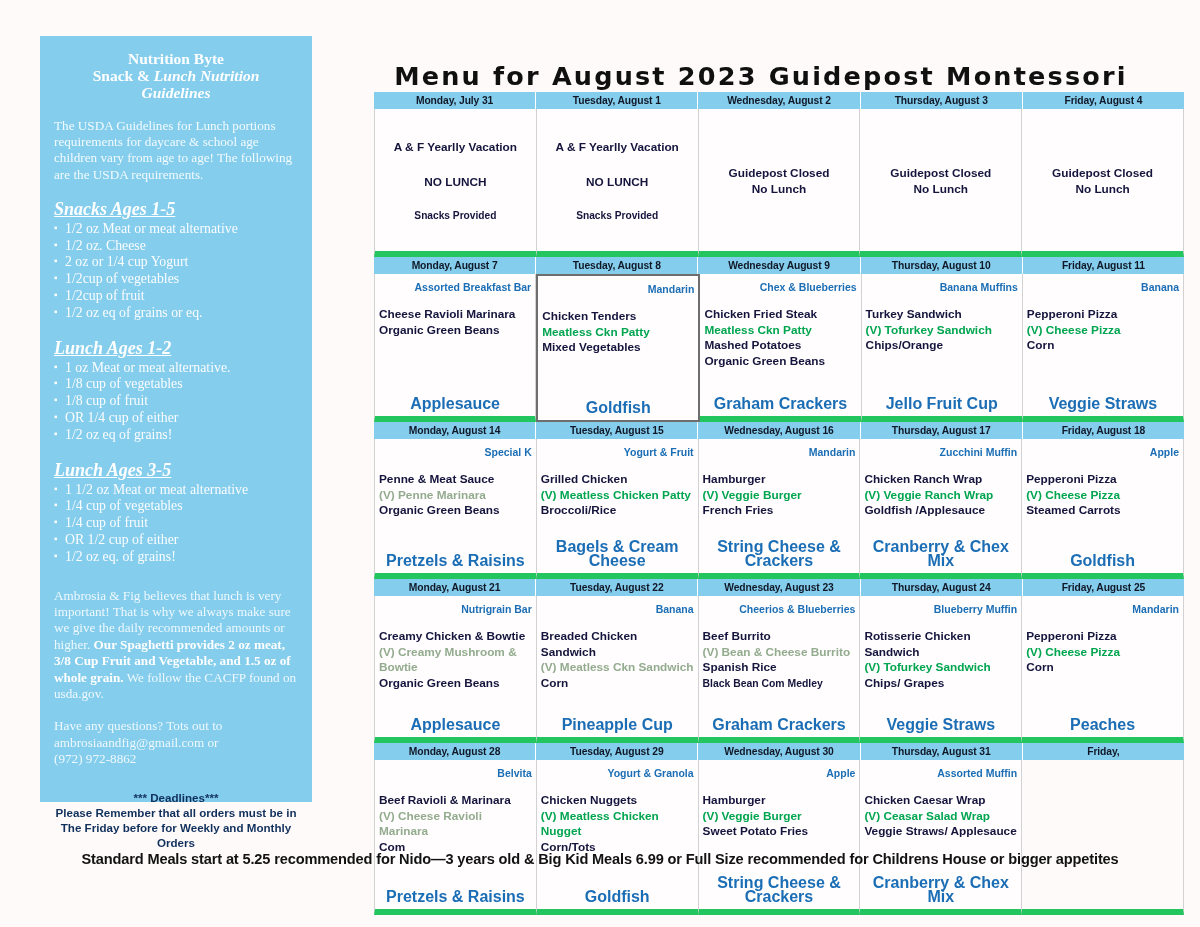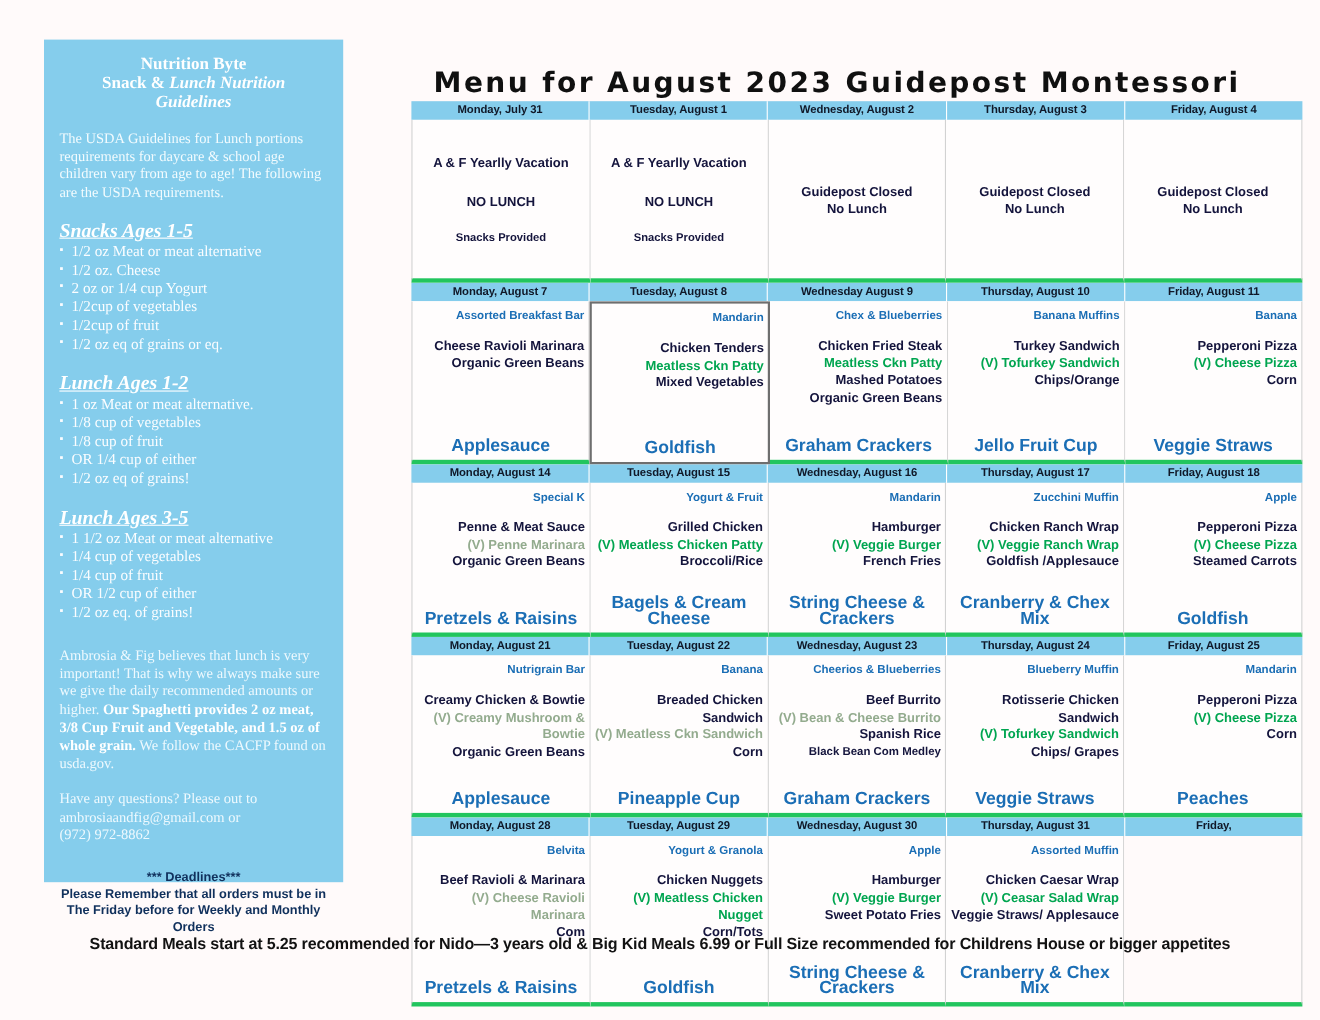--- a/index.html
+++ b/index.html
@@ -125,21 +125,21 @@
     color: #101828;
     line-height: 17px;
     letter-spacing: -0.1px;
   }
   .week-head .hcell:last-child { border-right: none; }
 
   .week-body { display: flex; background: #fffcfc; }
   .day {
     flex: 1 1 0;
     border-right: 1px solid #d2d2d2;
-    border-bottom: 4px solid #22c55e;
+    border-bottom: 6px solid #22c55e;
     padding: 6px 4px 5px 4px;
     display: flex;
     flex-direction: column;
     position: relative;
     background: #fffdfd;
   }
   .day:first-child { border-left: 1px solid #d2d2d2; }
   .day.blank { background: #fffafa; }
   .day.selected {
     border: 2px solid #6e6e6e;
@@ -148,21 +148,21 @@
 
   .snack-top {
     text-align: right;
     font-size: 10.5px;
     font-weight: bold;
     color: #1b6eb5;
     min-height: 14px;
     line-height: 14px;
   }
   .lunch {
-    text-align: right;
+    text-align: left;
     margin-top: 13px;
     flex: 1 1 auto;
   }
   .lunch .l {
     font-size: 11.8px;
     font-weight: bold;
     color: #14143c;
     line-height: 15.5px;
   }
   .lunch .l.veg { color: #00a550; }
@@ -246,21 +246,21 @@
       <li>1 1/2 oz Meat or meat alternative</li>
       <li>1/4 cup of vegetables</li>
       <li>1/4 cup of fruit</li>
       <li>OR 1/2 cup of either</li>
       <li>1/2 oz eq. of grains!</li>
     </ul>
 
     <div class="sb-body"><span>Ambrosia &amp; Fig believes that lunch is  very important!  That is why we always make sure we give the daily recommended amounts or higher.   </span><b>Our Spaghetti provides 2 oz meat, 3/8 Cup Fruit and Vegetable, and 1.5 oz of whole grain.</b><span>   We follow the  CACFP found on  usda.gov.</span></div>
 
     <div class="sb-contact">
-      <div>Have any questions?  Please out to</div>
+      <div>Have any questions?  Tots out to</div>
       <div>ambrosiaandfig@gmail.com or</div>
       <div>(972) 972-8862</div>
     </div>
 
     <div class="sb-deadlines">
       <div>*** Deadlines***</div>
       <div>Please Remember that all orders must be in</div>
       <div>The Friday before for Weekly and Monthly Orders</div>
     </div>
   </aside>

